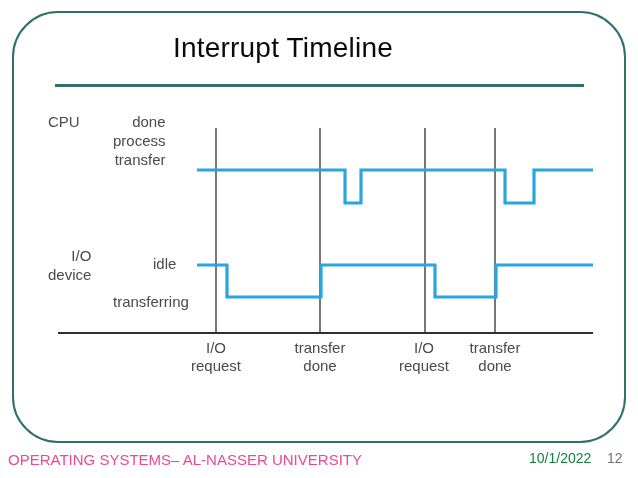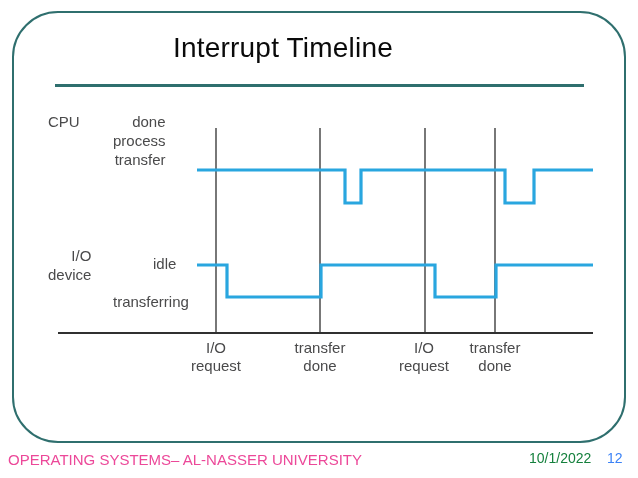--- a/index.html
+++ b/index.html
@@ -32,21 +32,21 @@
     position:absolute;top:339px;transform:translateX(-50%);text-align:center;
     font-size:15px;line-height:18px;color:#4a4a4b;white-space:nowrap;
   }
   .footer-left{
     position:absolute;left:8px;top:451px;font-size:15px;color:#ec4899;white-space:nowrap;
   }
   .footer-date{
     position:absolute;left:529px;top:450px;font-size:14px;color:#15803d;
   }
   .footer-page{
-    position:absolute;left:607px;top:450px;font-size:14px;color:#3b82f6;
+    position:absolute;left:607px;top:450px;font-size:14px;color:#737373;
   }
 </style>
 </head>
 <body>
 
 <div>
 
   <div class="slide-border" style="border-color: rgb(47, 111, 110);"></div>
 
   <div class="slide-title" style="color: rgb(10, 10, 10);">Interrupt Timeline</div>

